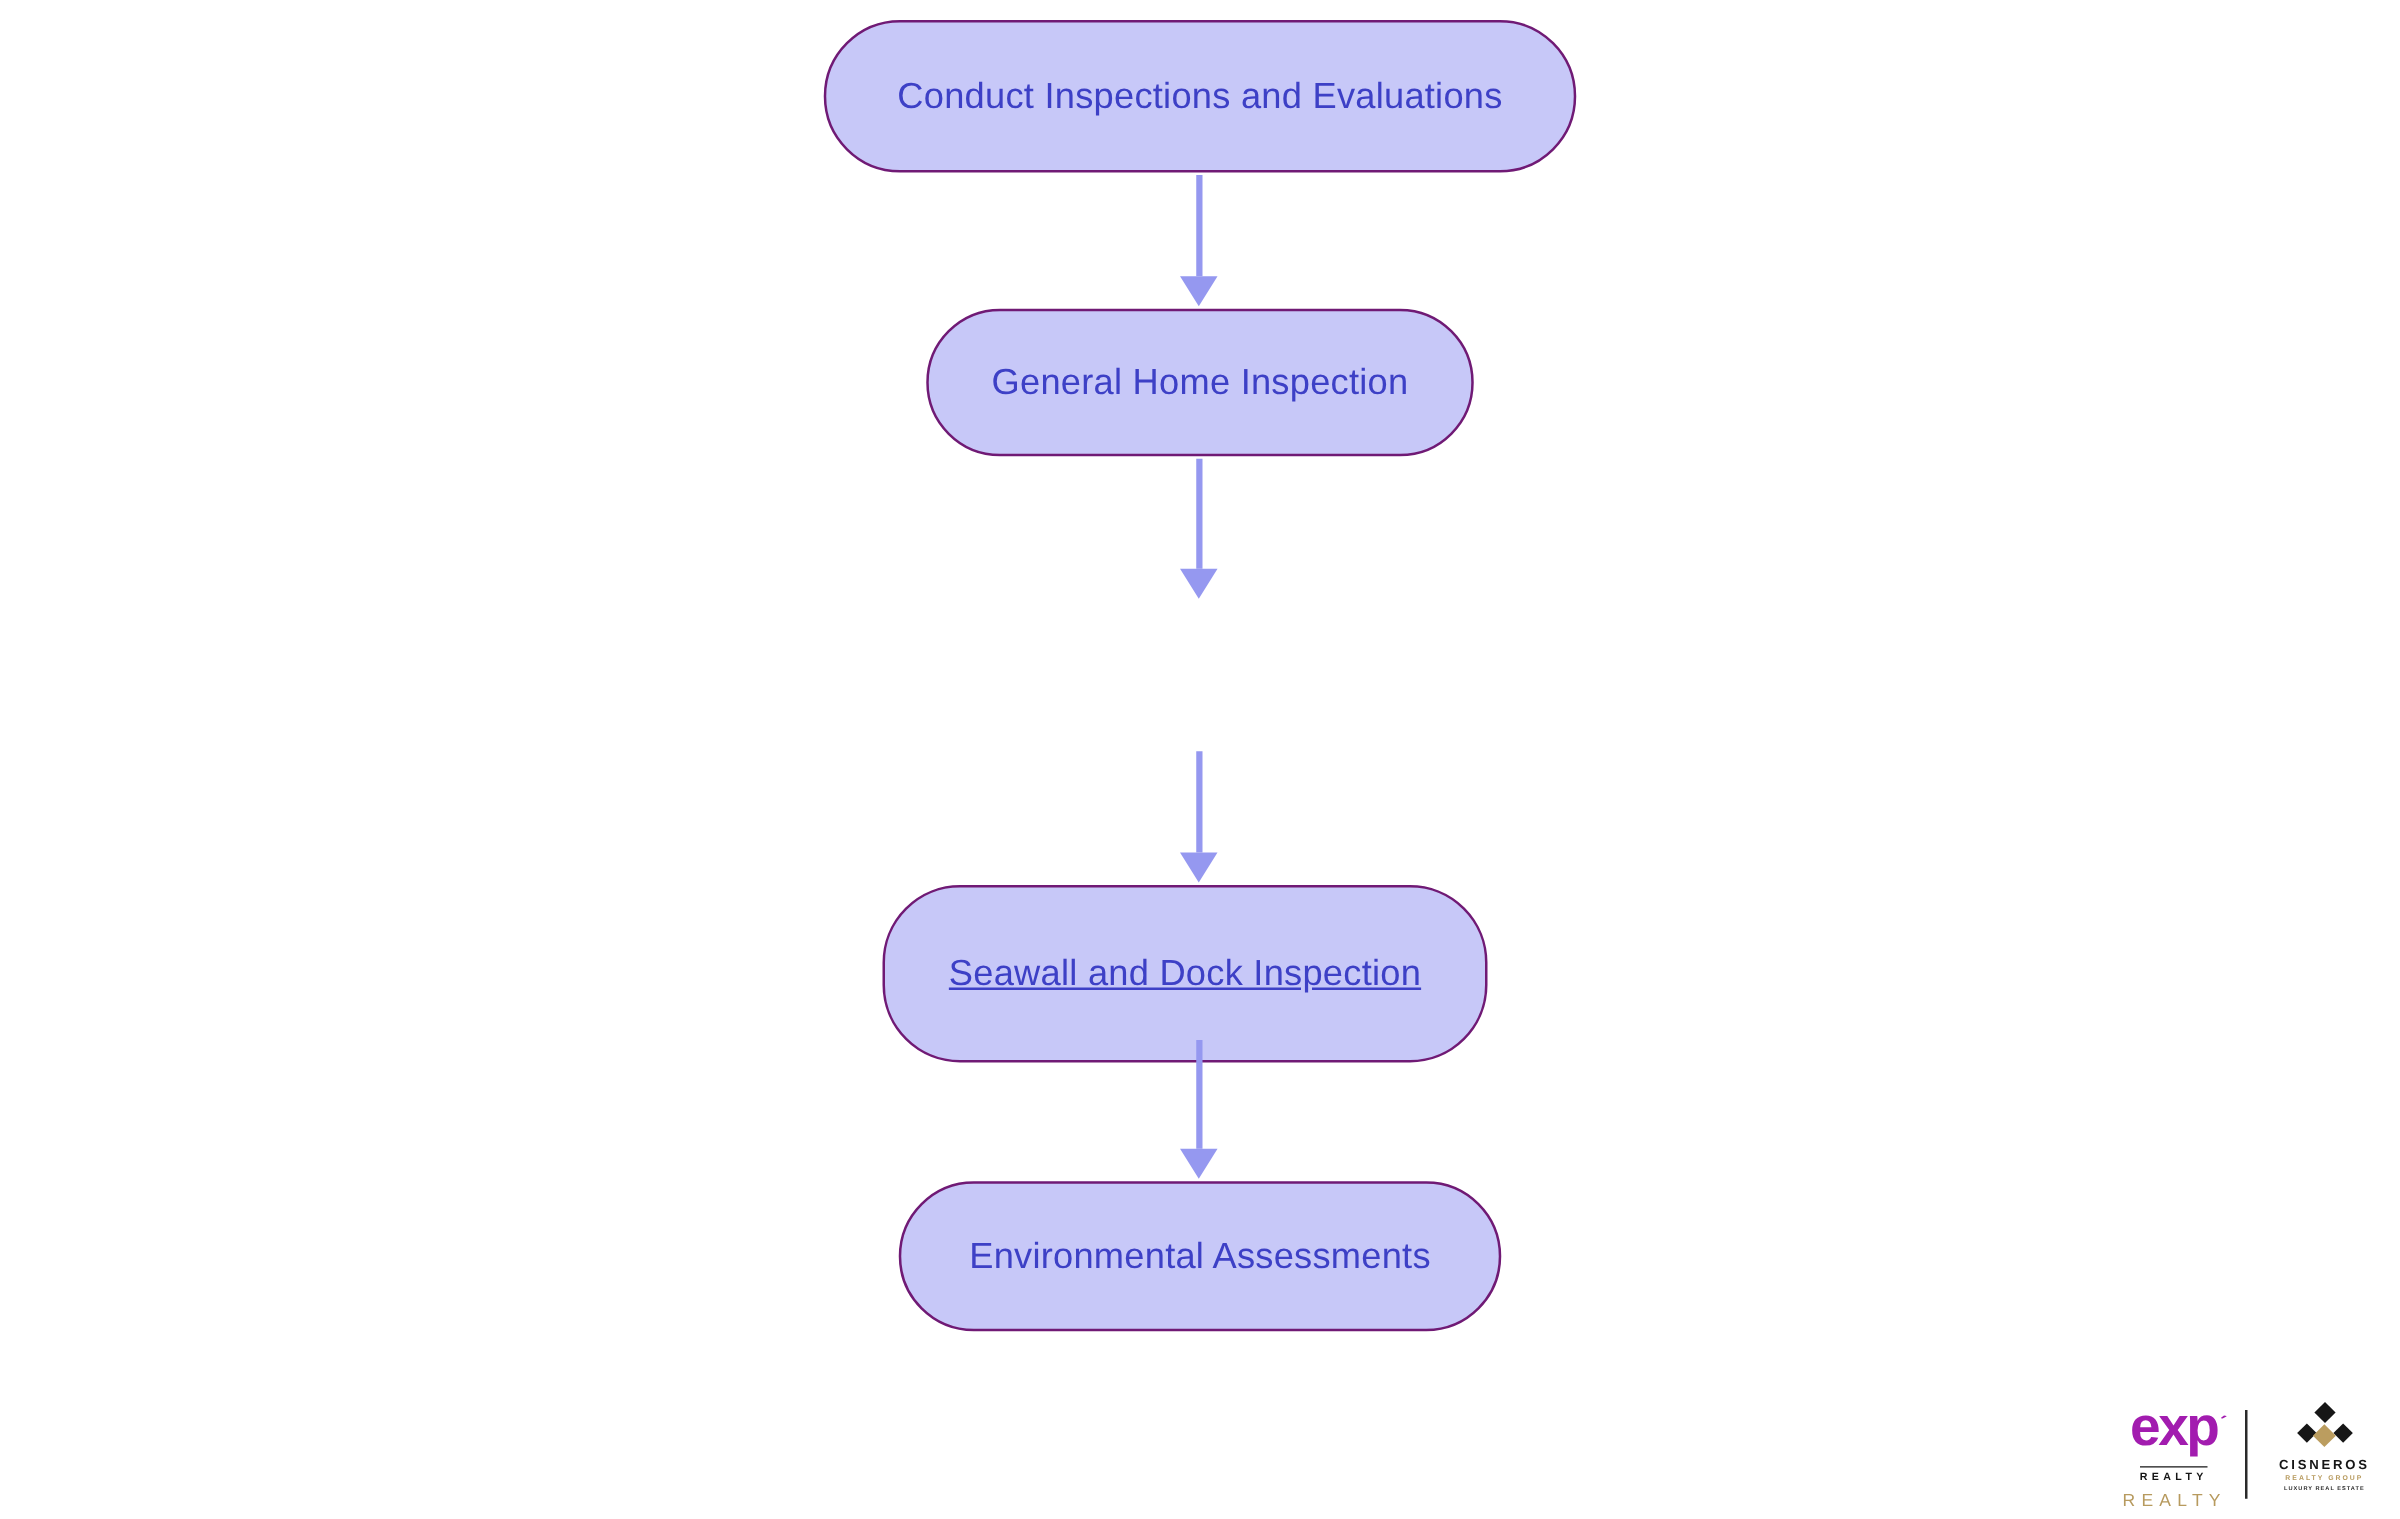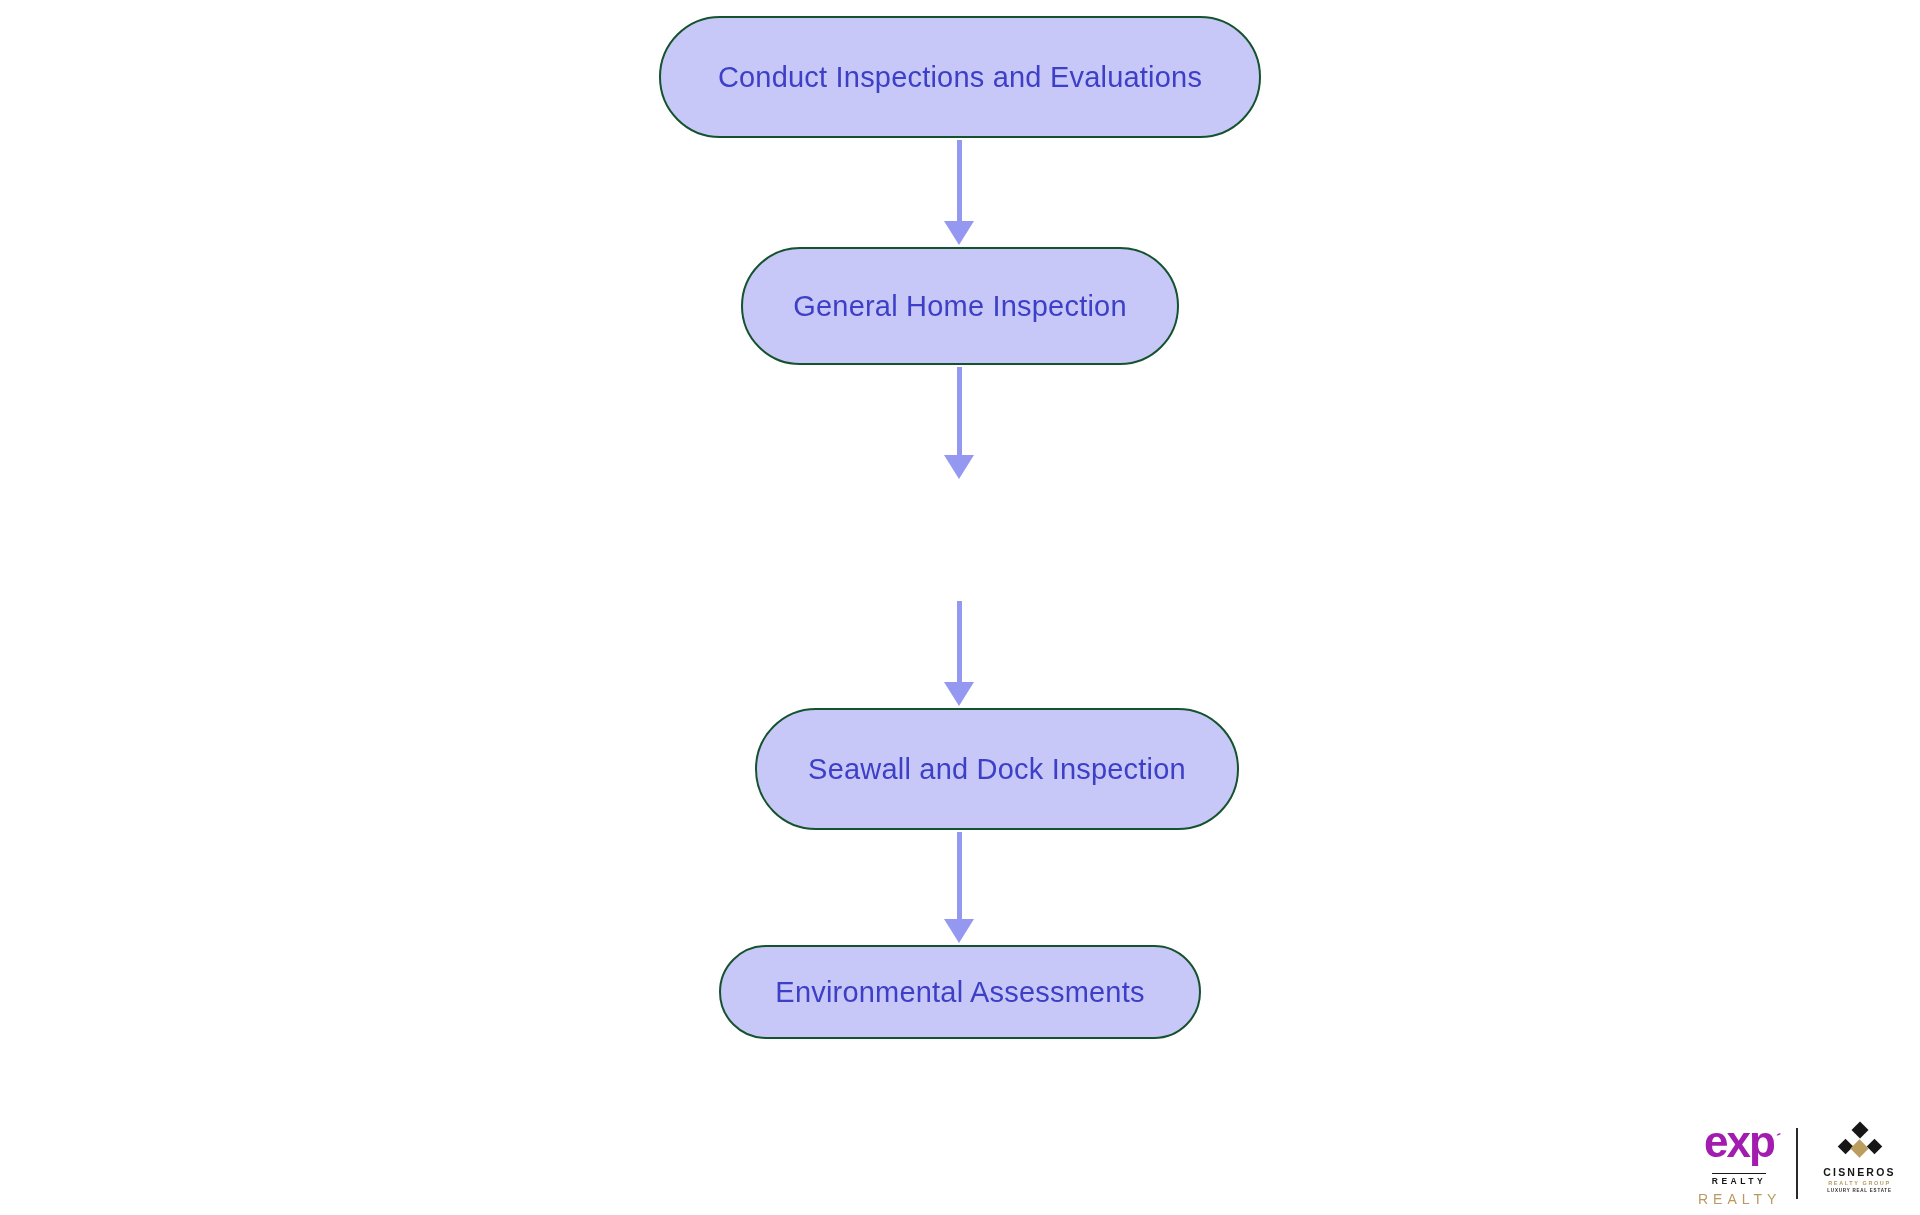--- a/index.html
+++ b/index.html
@@ -5,35 +5,35 @@
   * { margin: 0; padding: 0; box-sizing: border-box; }
   html, body { width: 1920px; height: 1215px; background: #ffffff; overflow: hidden; }
   body { font-family: "Liberation Sans", sans-serif; position: relative; }
 
   .canvas { position: absolute; inset: 0; width: 1920px; height: 1215px; background: #ffffff; }
 
   
   .node {
     position: absolute;
     background: #c7c8f8;
-    border: 2px solid #14532d;
+    border: 2px solid #701a75;
     border-radius: 62px;
     display: flex;
     align-items: center;
     justify-content: center;
     color: #3d40c6;
     font-size: 29px;
     letter-spacing: 0.2px;
     text-align: center;
   }
   .node-1 { left: 659px; top: 16px;  width: 602px; height: 122px; }
   .node-2 { left: 741px; top: 247px; width: 438px; height: 118px; }
   .node-3 { left: 767px; top: 481px; width: 386px; height: 119px; }
-  .node-4 { left: 755px; top: 708px; width: 484px; height: 122px; }
-  .node-5 { left: 719px; top: 945px; width: 482px; height: 94px; }
+  .node-4 { left: 706px; top: 708px; width: 484px; height: 142px; text-decoration: underline; }
+  .node-5 { left: 719px; top: 945px; width: 482px; height: 120px; }
 
   
   .arrow {
     position: absolute;
     left: 944px;
     width: 30px;
     display: flex;
     flex-direction: column;
     align-items: center;
   }

